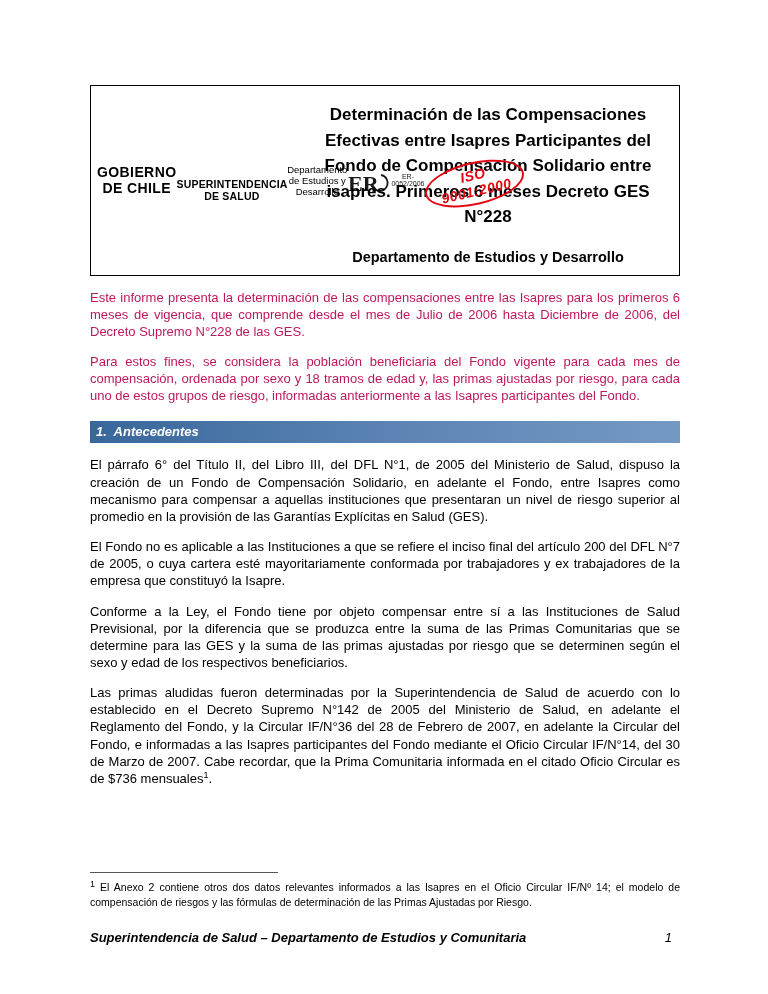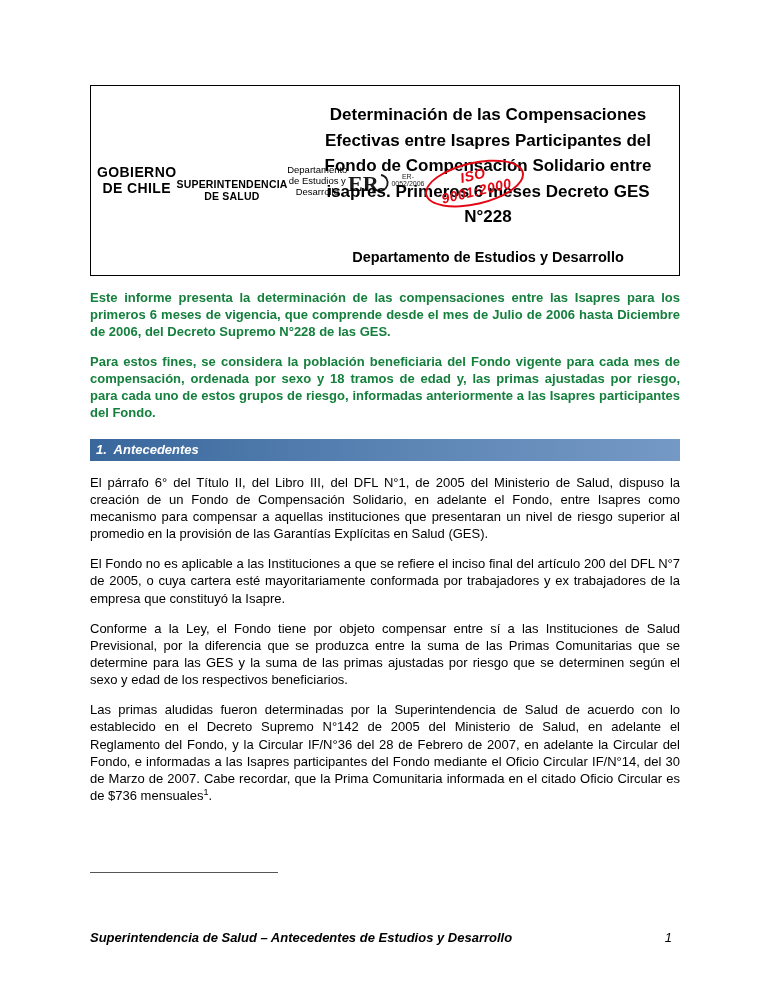--- a/index.html
+++ b/index.html
@@ -64,22 +64,22 @@
   .doc-date  { font-size: 13px; font-weight: bold; margin-top: 15px; }
 
   
   p.body-text {
     font-size: 13px;
     line-height: 1.32;
     text-align: justify;
     margin-top: 13px;
   }
   .intro-paragraph {
-    color: #15803d;
-    font-weight: bold;
+    color: #be185d;
+    font-weight: normal;
   }
   .intro-first { margin-top: 19px; }
 
   .section-bar {
     margin-top: 17px;
     background: linear-gradient(90deg, #39679c 0%, #5d86b5 55%, #7599c5 100%);
     color: #ffffff;
     font-weight: bold;
     font-size: 13px;
     padding: 3px 6px 4px;
@@ -166,19 +166,20 @@
 
     <p class="body-text after-bar">El párrafo 6° del Título II, del Libro III, del DFL N°1, de 2005 del Ministerio de Salud, dispuso la creación de un Fondo de Compensación Solidario, en adelante el Fondo, entre Isapres como mecanismo para compensar a aquellas instituciones que presentaran un nivel de riesgo superior al promedio en la provisión de las Garantías Explícitas en Salud (GES).</p>
     <p class="body-text">El Fondo no es aplicable a las Instituciones a que se refiere el inciso final del artículo 200 del DFL N°7 de 2005, o cuya cartera esté mayoritariamente conformada por trabajadores y ex trabajadores de la empresa que constituyó la Isapre.</p>
     <p class="body-text">Conforme a la Ley, el Fondo tiene por objeto compensar entre sí a las Instituciones de Salud Previsional, por la diferencia que se produzca entre la suma de las Primas Comunitarias que se determine para las GES y la suma de las primas ajustadas por riesgo que se determinen según el sexo y edad de los respectivos beneficiarios.</p>
     <p class="body-text"><span>Las primas aludidas fueron determinadas por la Superintendencia de Salud de acuerdo con lo establecido en el Decreto Supremo N°142 de 2005 del Ministerio de Salud, en adelante el Reglamento del Fondo, y la Circular IF/N°36 del 28 de Febrero de 2007, en adelante la Circular del Fondo, e informadas a las Isapres participantes del Fondo mediante el Oficio Circular IF/N°14, del 30 de Marzo de 2007. Cabe recordar, que la Prima Comunitaria informada en el citado Oficio Circular es de $736 mensuales</span><sup class="foot-ref">1</sup><span>.</span></p>
 
   </div>
 
   <div class="footnote">
     <div class="footnote-rule"></div>
+    <div class="footnote-text"><sup class="foot-ref">1</sup><span> El Anexo 2 contiene otros dos datos relevantes informados a las Isapres en el Oficio Circular IF/Nº 14; el modelo de compensación de riesgos y las fórmulas de determinación de las Primas Ajustadas por Riesgo.</span></div>
   </div>
 
   <div class="footer">
-    <span class="footer-left">Superintendencia de Salud – Antecedentes de Estudios y Desarrollo</span>
+    <span class="footer-left">Superintendencia de Salud – Departamento de Estudios y Comunitaria</span>
     <span class="footer-page">1</span>
   </div>
 </div>
 
 </body></html>

